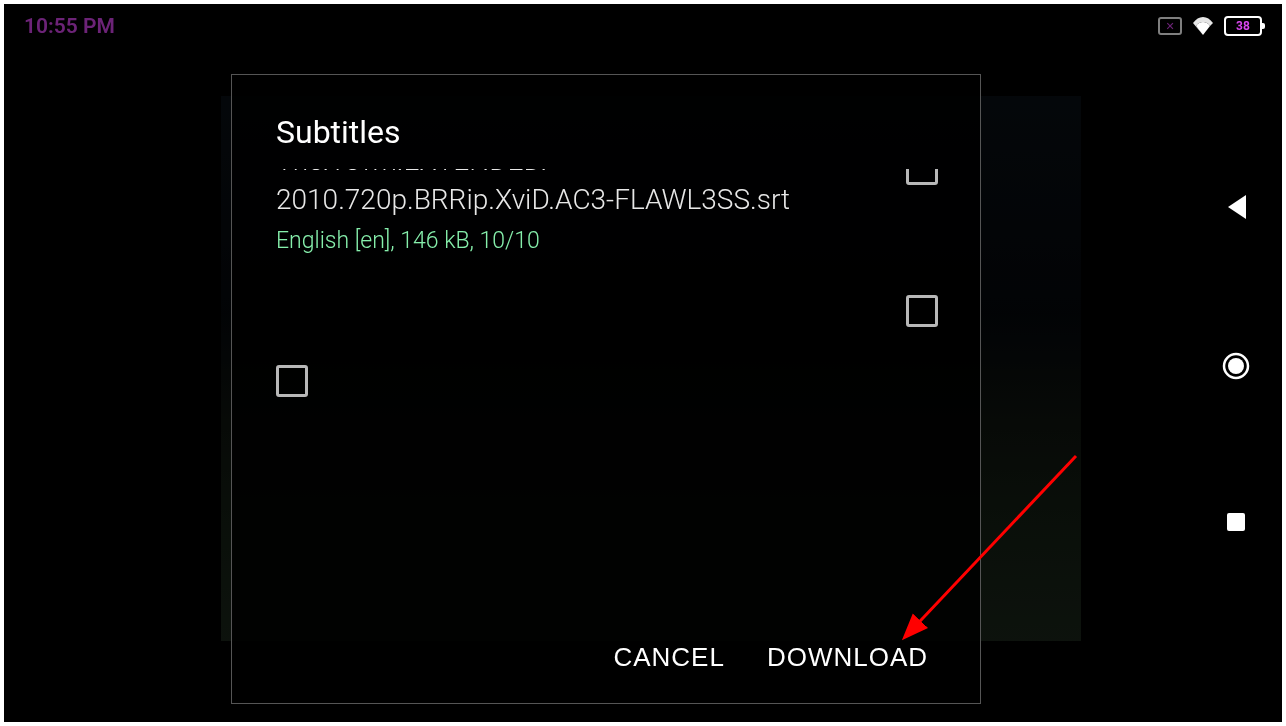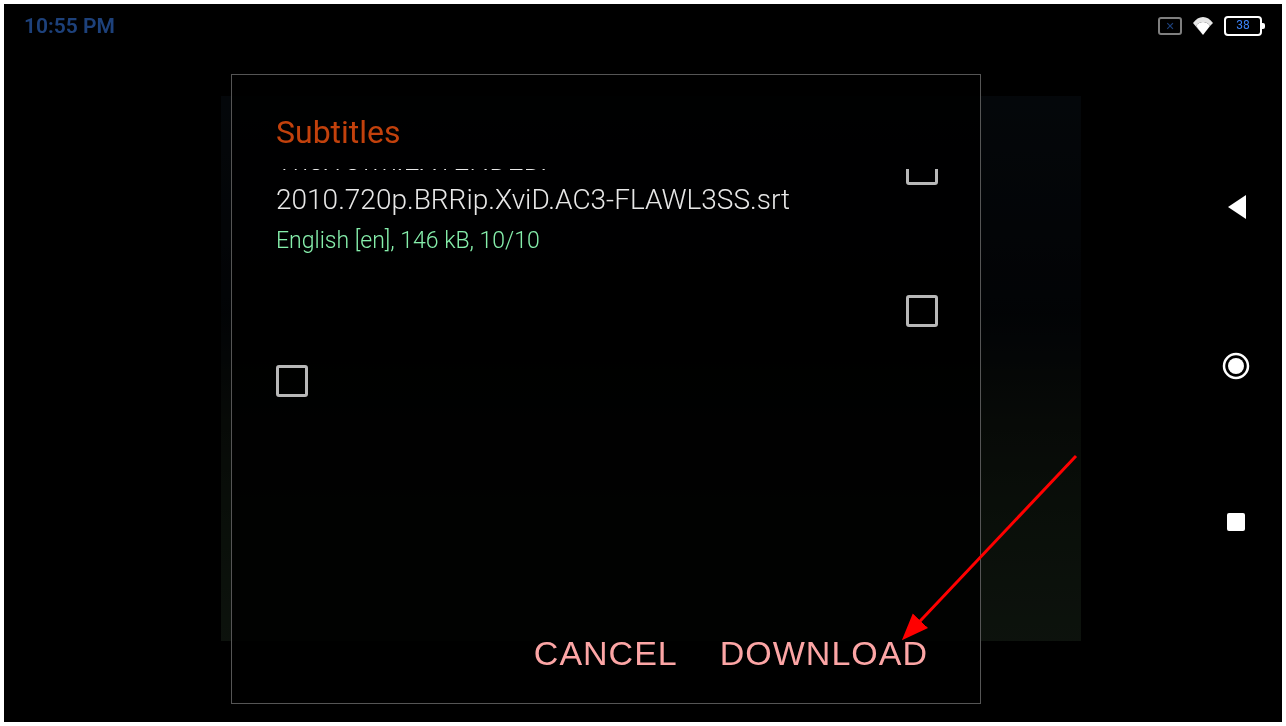--- a/index.html
+++ b/index.html
@@ -30,21 +30,21 @@
     .status-bar {
       position: absolute;
       top: 0;
       left: 0;
       right: 0;
       height: 40px;
       display: flex;
       justify-content: space-between;
       align-items: center;
       padding: 0 18px;
-      color: #3b82f6;
+      color: #d946ef;
       font-size: 21px;
       font-weight: 500;
     }
     
     .status-time {
       font-weight: 600;
     }
     
     .status-icons {
       display: flex;
@@ -83,21 +83,21 @@
       width: 750px;
       height: 630px;
       border: 1px solid #555;
       background: rgba(0,0,0,0.85);
       display: flex;
       flex-direction: column;
     }
     
     .dialog-title {
       padding: 38px 44px 18px 44px;
-      color: #c2410c;
+      color: #ffffff;
       font-size: 32px;
       font-weight: 400;
     }
     
     .subtitle-list {
       flex: 1;
       overflow: hidden;
       padding: 0 28px 0 44px;
     }
     
@@ -165,22 +165,22 @@
     }
     
     .dialog-buttons {
       display: flex;
       justify-content: flex-end;
       gap: 42px;
       padding: 14px 52px 30px 0;
     }
     
     .dialog-button {
-      color: #fca5a5;
-      font-size: 34px;
+      color: #ffffff;
+      font-size: 26px;
       font-weight: 400;
       letter-spacing: 1px;
       cursor: pointer;
       background: none;
       border: none;
       margin-top: 40px;
     }
     
     .nav-bar {
       position: absolute;
@@ -219,23 +219,24 @@
       font-size: 11px;
       line-height: 1;
     }
     
     .battery-box {
       width: 38px;
       height: 20px;
       border: 2px solid #fff;
       border-radius: 4px;
       display: flex;
+      align-items: center;
       justify-content: center;
       font-size: 12px;
-      font-weight: 400;
+      font-weight: 700;
       position: relative;
     }
     
     .battery-box::after {
       content: "";
       position: absolute;
       right: -5px;
       top: 5px;
       width: 3px;
       height: 6px;

